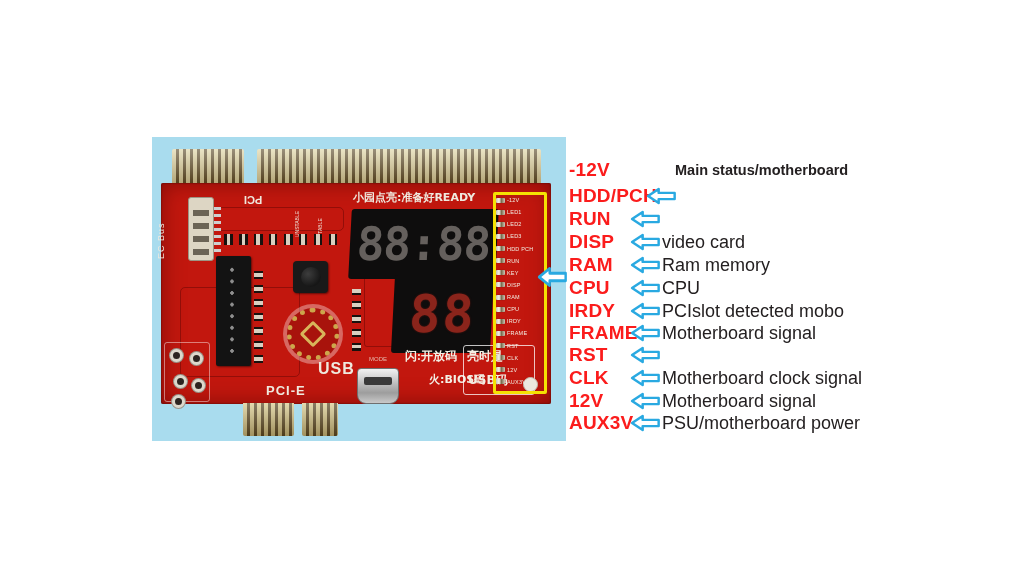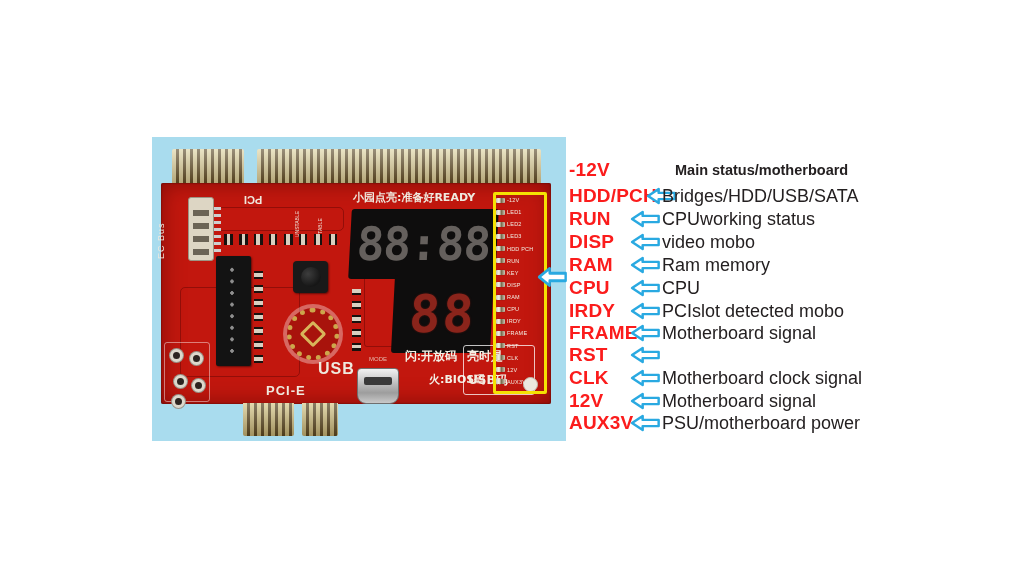--- a/index.html
+++ b/index.html
@@ -212,39 +212,37 @@
         <span class="ann-label">-12V</span>
         <span class="ann-desc">Main status/motherboard</span>
       </div>
       <div class="ann-row" style="top: 184px;">
         <span class="ann-label">HDD/PCH</span>
         <span class="ann-arrow">
           <svg viewBox="0 0 33 20" width="100%" height="100%" preserveAspectRatio="none">
             <path d="M2.2 10 L13.5 2.2 L13.5 6.6 L30.5 6.6 L30.5 13.4 L13.5 13.4 L13.5 17.8 Z" fill="#ffffff" stroke="#29a9e1" stroke-width="2.6" stroke-linejoin="round"></path>
           </svg>
         </span>
-        <span class="ann-desc">Bridges/HDD/USB/SATA</span>
       </div>
       <div class="ann-row" style="top: 207px;">
         <span class="ann-label">RUN</span>
         <span class="ann-arrow">
           <svg viewBox="0 0 33 20" width="100%" height="100%" preserveAspectRatio="none">
             <path d="M2.2 10 L13.5 2.2 L13.5 6.6 L30.5 6.6 L30.5 13.4 L13.5 13.4 L13.5 17.8 Z" fill="#ffffff" stroke="#29a9e1" stroke-width="2.6" stroke-linejoin="round"></path>
           </svg>
         </span>
-        <span class="ann-desc">CPUworking status</span>
       </div>
       <div class="ann-row" style="top: 230px;">
         <span class="ann-label">DISP</span>
         <span class="ann-arrow">
           <svg viewBox="0 0 33 20" width="100%" height="100%" preserveAspectRatio="none">
             <path d="M2.2 10 L13.5 2.2 L13.5 6.6 L30.5 6.6 L30.5 13.4 L13.5 13.4 L13.5 17.8 Z" fill="#ffffff" stroke="#29a9e1" stroke-width="2.6" stroke-linejoin="round"></path>
           </svg>
         </span>
-        <span class="ann-desc">video mobo</span>
+        <span class="ann-desc">video card</span>
       </div>
       <div class="ann-row" style="top: 253px;">
         <span class="ann-label">RAM</span>
         <span class="ann-arrow">
           <svg viewBox="0 0 33 20" width="100%" height="100%" preserveAspectRatio="none">
             <path d="M2.2 10 L13.5 2.2 L13.5 6.6 L30.5 6.6 L30.5 13.4 L13.5 13.4 L13.5 17.8 Z" fill="#ffffff" stroke="#29a9e1" stroke-width="2.6" stroke-linejoin="round"></path>
           </svg>
         </span>
         <span class="ann-desc">Ram memory</span>
       </div>

